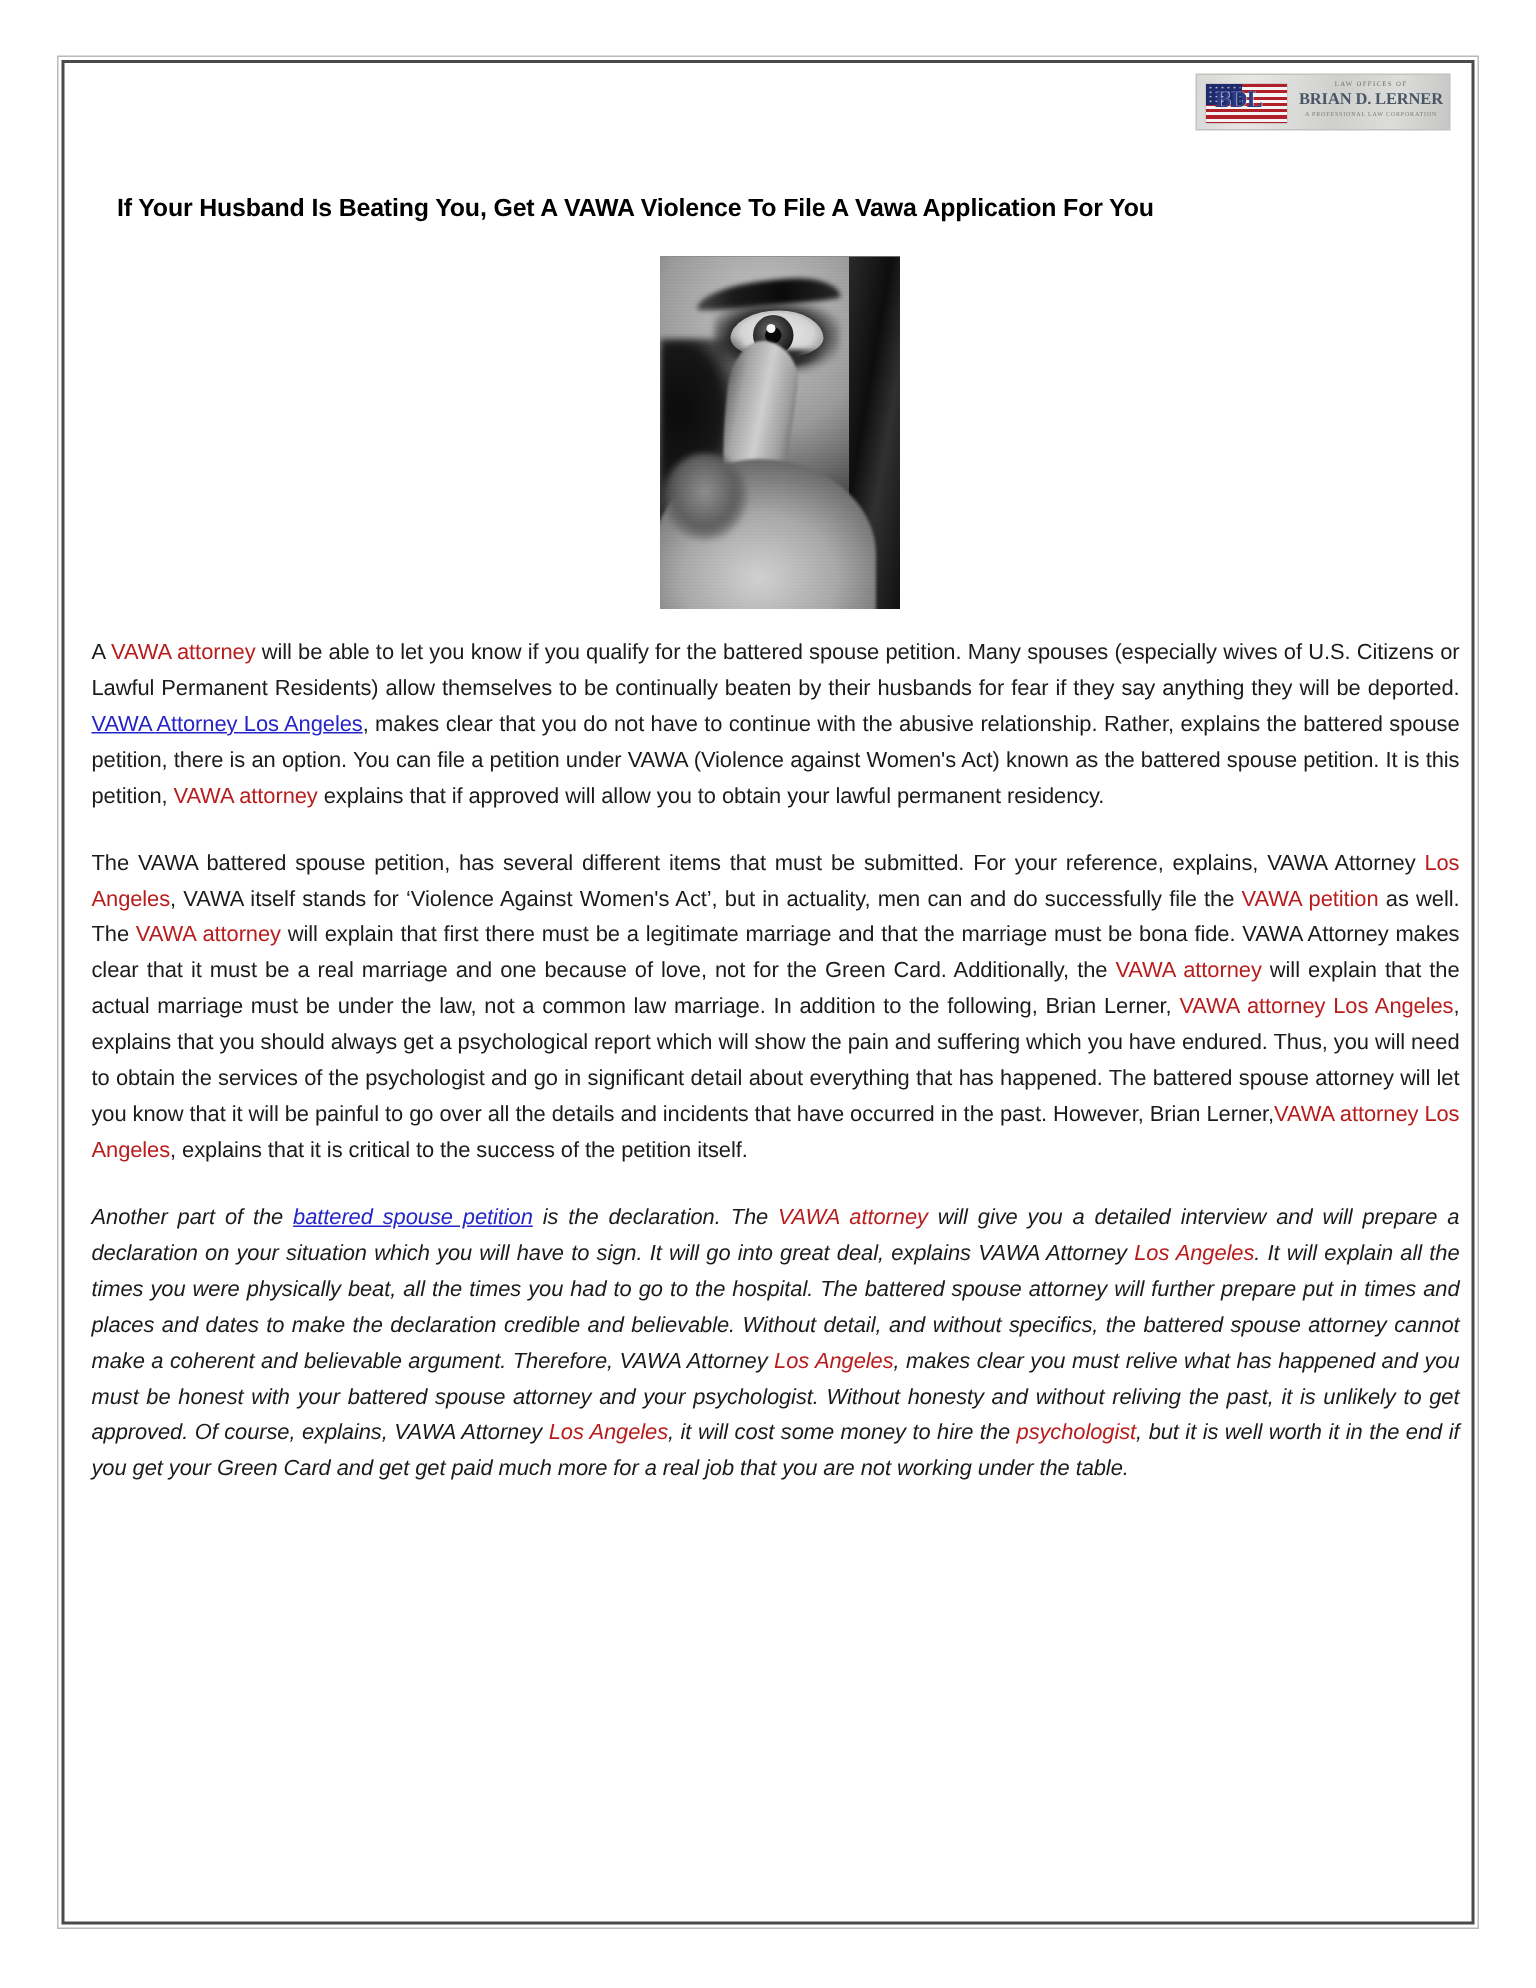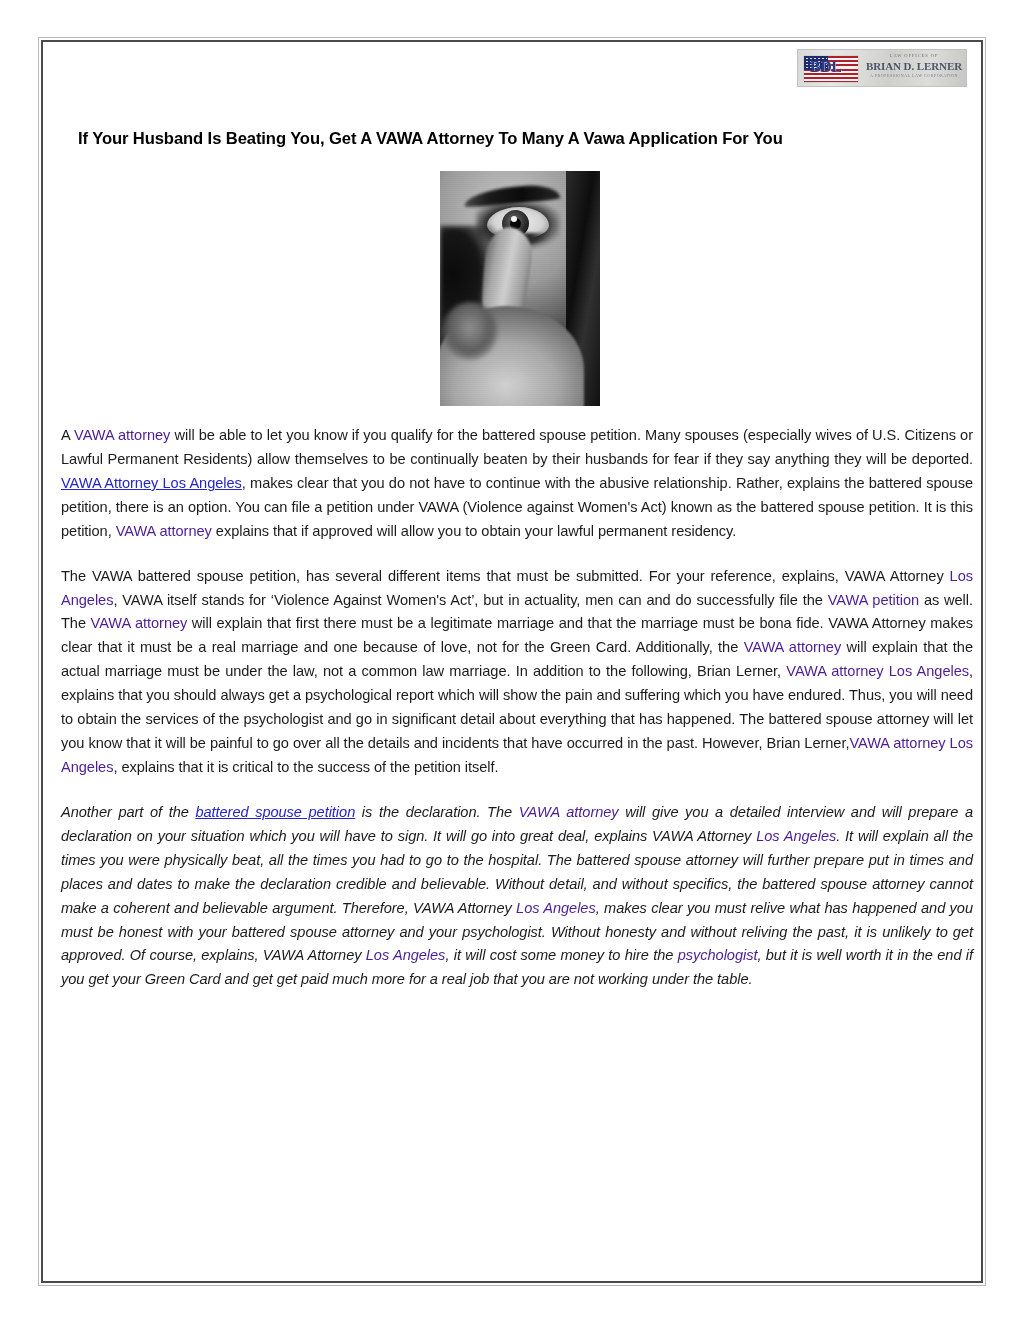--- a/index.html
+++ b/index.html
@@ -275,21 +275,21 @@
   p.para {
     margin: 0 0 21px 0;
     font-size: 14.6px;
     line-height: 1.64;
     color: #1b1b1b;
     text-align: justify;
     letter-spacing: -0.05px;
   }
   p.para:last-child { margin-bottom: 0; font-style: italic; }
 
-  .g { color: #4c1d95; }          
+  .g { color: #b91c1c; }          
   a.doclink {
     color: #2424c8;
     text-decoration: underline;
     text-decoration-color: #2424c8;
   }
 </style>
 </head>
 <body>
 
 <div class="page-canvas">
@@ -304,21 +304,21 @@
             </div>
             <div class="logo-bdl">BDL</div>
             <div class="logo-text">
               <div class="logo-line1">LAW OFFICES OF</div>
               <div class="logo-line2">BRIAN D. LERNER</div>
               <div class="logo-line3">A PROFESSIONAL LAW CORPORATION</div>
             </div>
           </div>
         </div>
 
-        <h1 class="doc-title">If Your Husband Is Beating You, Get A VAWA Attorney To Many A Vawa Application For You</h1>
+        <h1 class="doc-title">If Your Husband Is Beating You, Get A VAWA Violence To File A Vawa Application For You</h1>
 
         <figure class="hero-figure" style="margin:0;">
           <div class="hero-photo">
             <div class="hp-l hp-skin"></div>
             <div class="hp-l hp-hair"></div>
             <div class="hp-l hp-brow"></div>
             <div class="hp-l hp-socket"></div>
             <div class="hp-l hp-eye"></div>
             <div class="hp-l hp-iris"></div>
             <div class="hp-l hp-pupil"></div>

